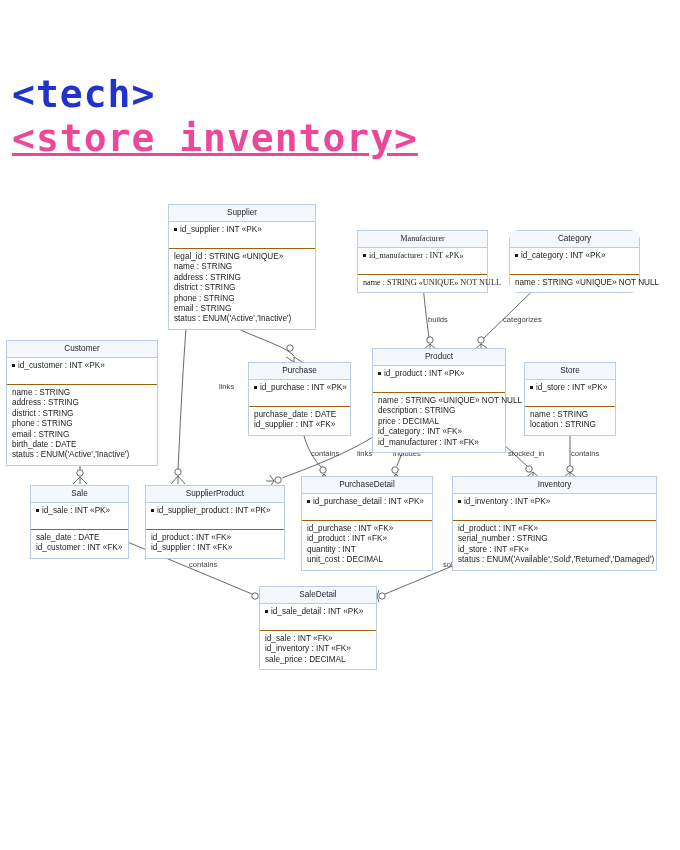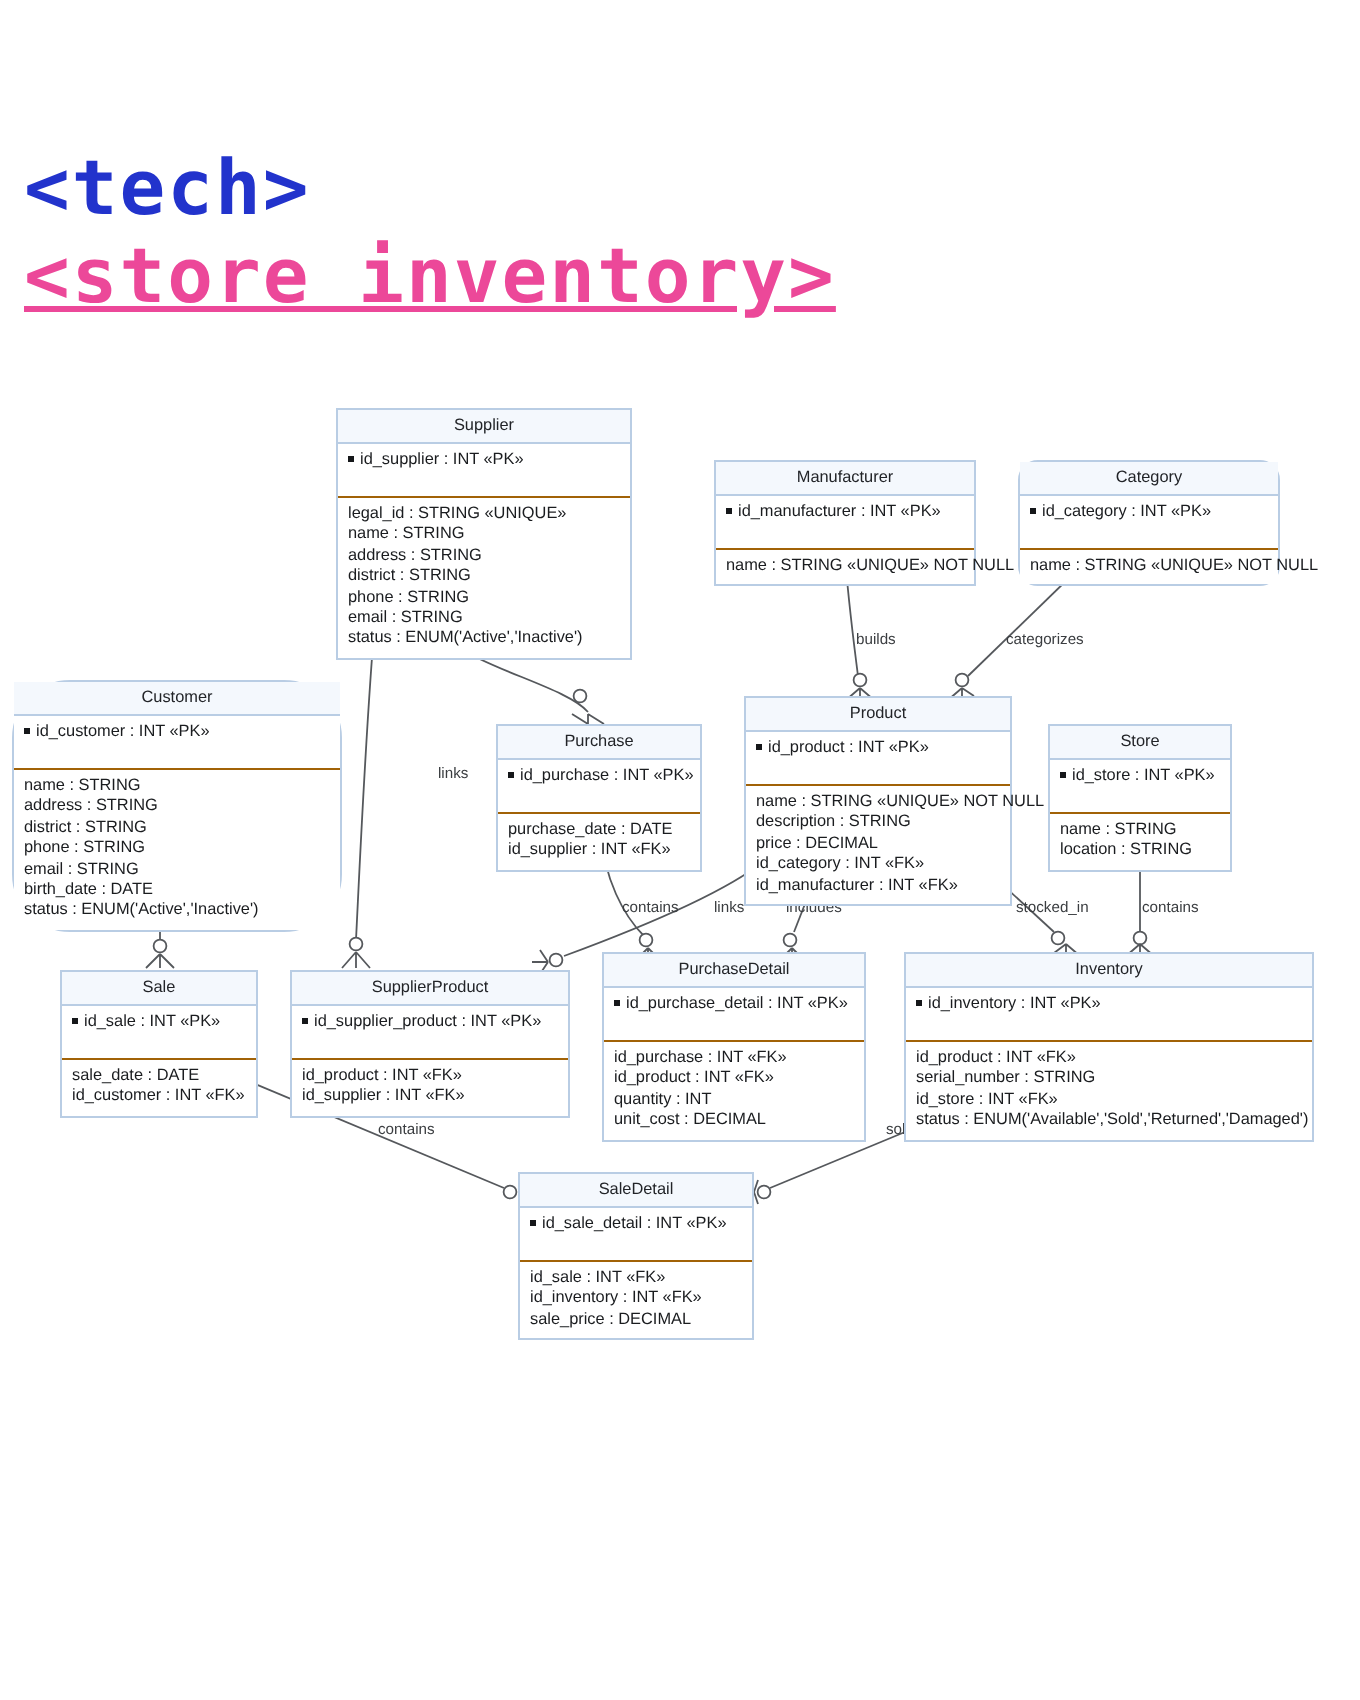--- a/index.html
+++ b/index.html
@@ -172,37 +172,37 @@
       <div class="attr">legal_id : STRING «UNIQUE»</div>
       <div class="attr">name : STRING</div>
       <div class="attr">address : STRING</div>
       <div class="attr">district : STRING</div>
       <div class="attr">phone : STRING</div>
       <div class="attr">email : STRING</div>
       <div class="attr">status : ENUM('Active','Inactive')</div>
     </div>
   </div>
 
-  <div class="entity" style="left:357px;top:230px;width:131px;">
+  <div class="entity" style="left:357px;top:230px;width:131px;font-family:Liberation Serif, serif;">
     <div class="ent-title">Manufacturer</div>
     <div class="ent-pk"><span class="bullet"></span><span>id_manufacturer : INT «PK»</span></div>
     <div class="ent-attrs">
       <div class="attr">name : STRING «UNIQUE» NOT NULL</div>
     </div>
   </div>
 
   <div class="entity" style="left:509px;top:230px;width:131px;border-radius:10px;">
     <div class="ent-title">Category</div>
     <div class="ent-pk"><span class="bullet"></span><span>id_category : INT «PK»</span></div>
     <div class="ent-attrs">
       <div class="attr">name : STRING «UNIQUE» NOT NULL</div>
     </div>
   </div>
 
-  <div class="entity" style="left:6px;top:340px;width:165px;border-radius:29px;">
+  <div class="entity" style="left:6px;top:340px;width:152px;">
     <div class="ent-title">Customer</div>
     <div class="ent-pk"><span class="bullet"></span><span>id_customer : INT «PK»</span></div>
     <div class="ent-attrs">
       <div class="attr">name : STRING</div>
       <div class="attr">address : STRING</div>
       <div class="attr">district : STRING</div>
       <div class="attr">phone : STRING</div>
       <div class="attr">email : STRING</div>
       <div class="attr">birth_date : DATE</div>
       <div class="attr">status : ENUM('Active','Inactive')</div>

